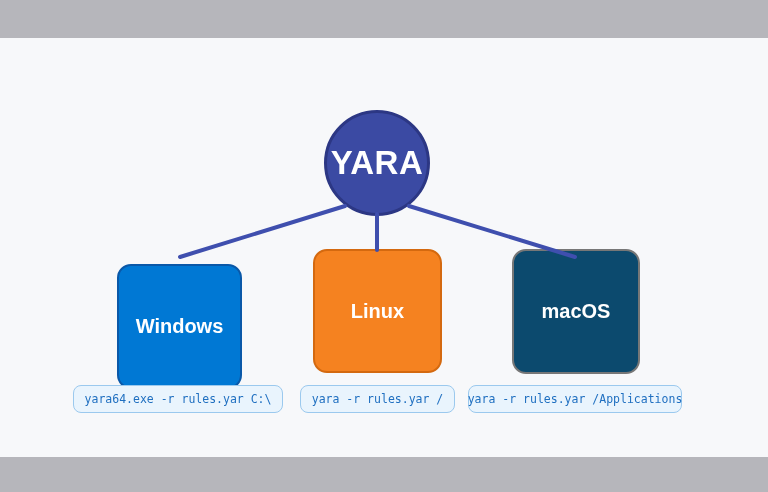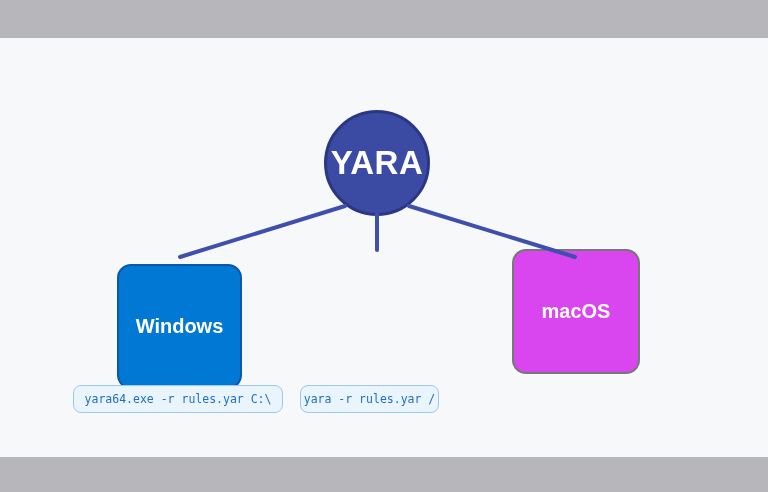--- a/index.html
+++ b/index.html
@@ -93,21 +93,21 @@
     box-sizing: border-box;
     display: flex;
     align-items: center;
     justify-content: center;
     font-family: "DejaVu Sans Mono", monospace;
     font-size: 11.5px;
     white-space: nowrap;
     z-index: 1;
   }
   .chip-0 { left: 73px;  width: 210px; }
-  .chip-1 { left: 300px; width: 139px; }
+  .chip-1 { left: 300px; width: 155px; }
   .chip-2 { left: 468px; width: 214px; }
 </style>
 </head>
 <body>
 
 <div class="page" style="background: rgb(247, 248, 250);">
 
   <div class="bar top" style="background: rgb(182, 182, 187);"></div>
 
 
@@ -117,22 +117,26 @@
     <line x1="409" y1="206" x2="575" y2="257" stroke-width="4" stroke-linecap="round" stroke="#3f4fae"></line>
   </svg>
 
   <div class="root-node" style="background: rgb(59, 74, 163); border-color: rgb(44, 55, 132);">
     <span class="root-label">YARA</span>
   </div>
 
   <div class="platform-box box-0" style="background: rgb(0, 120, 212); border-color: rgb(10, 88, 168);">
     <span class="platform-label">Windows</span>
   </div>
-  <div class="platform-box box-2" style="background: #d946ef; border-color: rgb(119, 119, 119);">
+  <div class="platform-box box-1" style="background: rgb(245, 130, 32); border-color: rgb(212, 105, 15);">
+    <span class="platform-label">Linux</span>
+  </div>
+  <div class="platform-box box-2" style="background: #0c4a6e; border-color: rgb(119, 119, 119);">
     <span class="platform-label">macOS</span>
   </div>
 
   <div class="chip chip-0" style="background: rgb(233, 244, 253); border-color: rgb(155, 201, 238); color: rgb(31, 111, 192);">yara64.exe -r rules.yar C:\</div>
   <div class="chip chip-1" style="background: rgb(233, 244, 253); border-color: rgb(155, 201, 238); color: rgb(31, 111, 192);">yara -r rules.yar /</div>
+  <div class="chip chip-2" style="background: rgb(233, 244, 253); border-color: rgb(155, 201, 238); color: rgb(31, 111, 192);">yara -r rules.yar /Applications</div>
 
   <div class="bar bottom" style="background: rgb(182, 182, 187);"></div>
 
 </div>
 
 </body></html>

